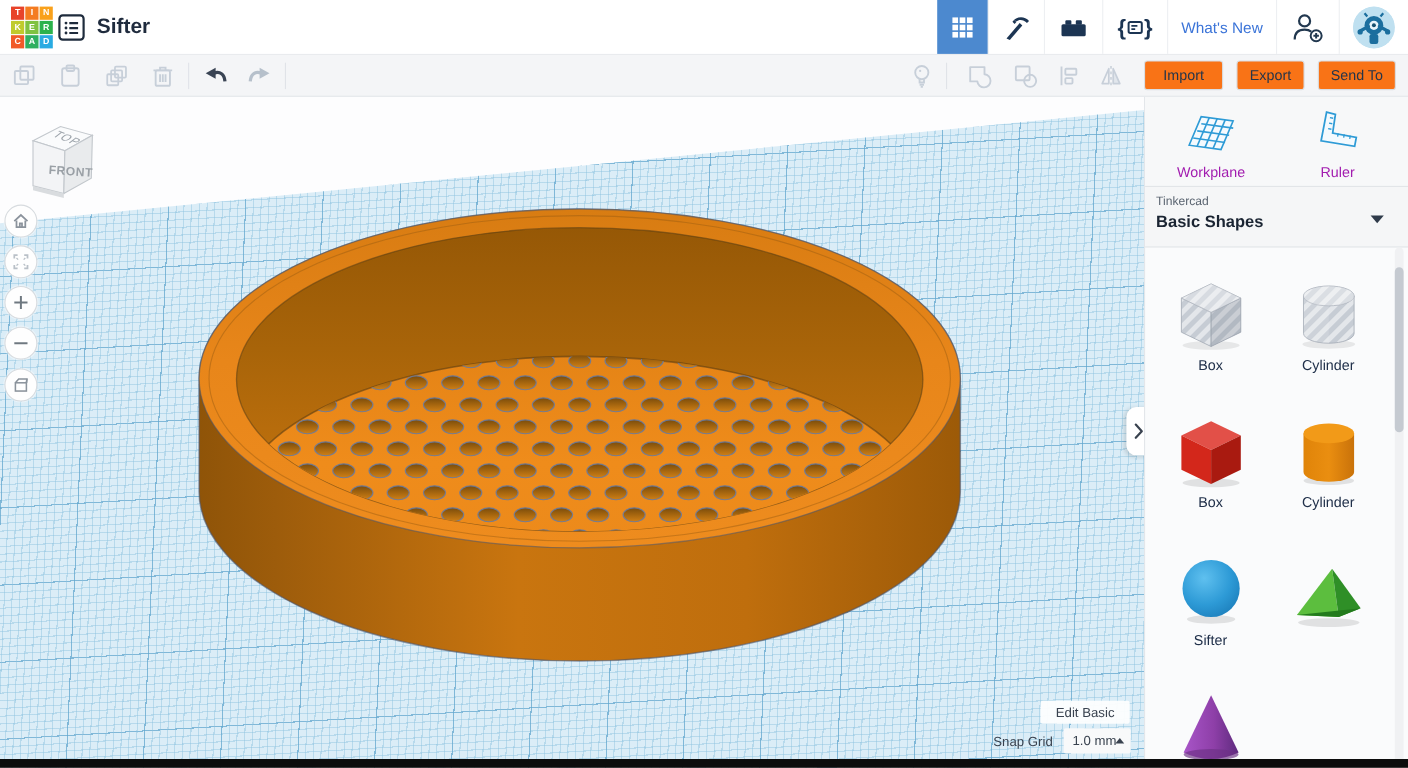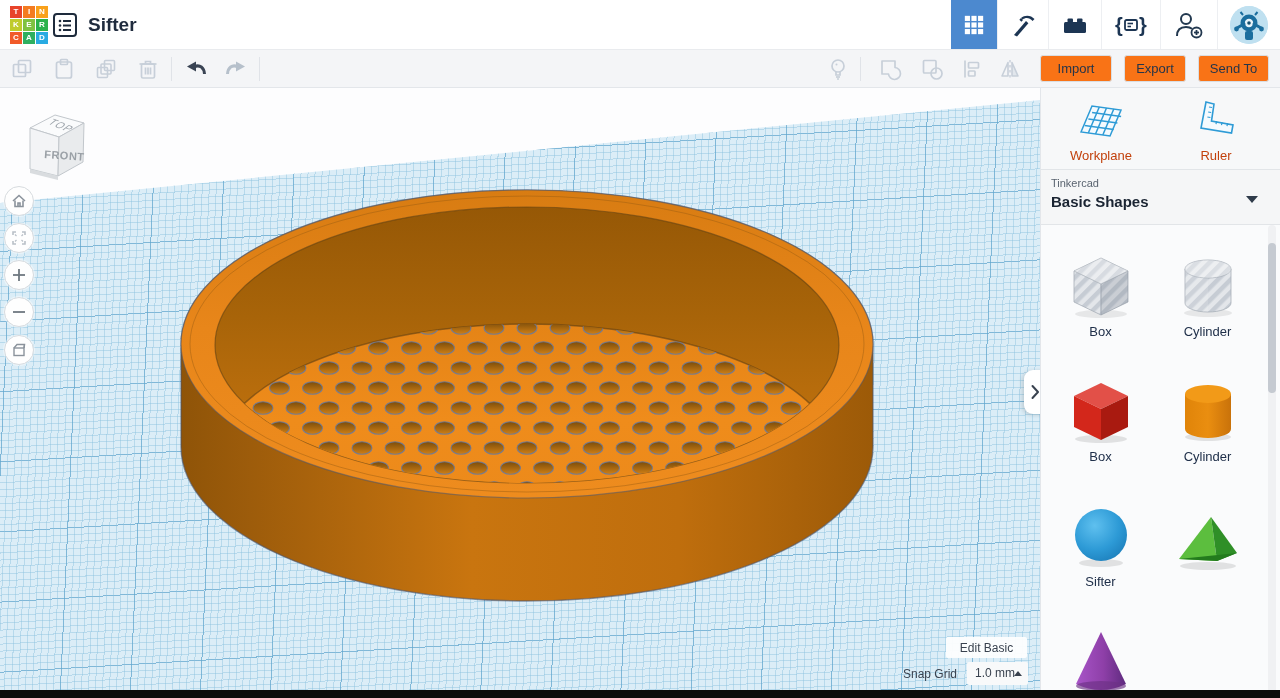--- a/index.html
+++ b/index.html
@@ -45,21 +45,21 @@
 
   .edit-grid { position:absolute; left:946px; top:549px; width:81px; height:21px; background:rgba(253,254,254,.95); border:none; border-radius:2px; font-size:12px; color:#39424F; font-family:"Liberation Sans",sans-serif; cursor:pointer; }
   .snap-label { position:absolute; left:903px; top:579px; font-size:12px; color:#39424F; }
   .snap-select { position:absolute; left:967px; top:574px; width:61px; height:23px; background:#F8F9FA; border-radius:2px; font-size:12px; color:#39424F; line-height:23px; padding-left:8px; cursor:pointer; }
   .snap-caret { position:absolute; right:6px; top:9px; width:0; height:0; border-left:4px solid transparent; border-right:4px solid transparent; border-bottom:5px solid #39424F; }
 
   
   .panel { position:absolute; left:1040px; top:88px; width:240px; height:610px; background:#FAFBFC; border-left:1px solid #E3E6EA; z-index:20; }
   .panel-tools { position:absolute; left:0; top:0; width:100%; height:82px; background:#F7F8F9; border-bottom:1px solid #E2E5E8; }
   .ptool { position:absolute; top:10px; width:90px; text-align:center; cursor:pointer; }
-  .ptool .lbl { display:block; margin-top:4px; font-size:13px; color:#c2410c; }
+  .ptool .lbl { display:block; margin-top:4px; font-size:13px; color:#a21caf; }
   .panel-drop { position:absolute; left:0; top:82px; width:100%; height:55px; background:#F5F6F7; border-bottom:1px solid #E2E5E8; cursor:pointer; }
   .lib-lbl { position:absolute; left:10px; top:7px; font-size:11px; color:#5A6470; }
   .cat-lbl { position:absolute; left:10px; top:23px; font-size:15px; font-weight:700; color:#1A2432; }
   .drop-caret { position:absolute; right:22px; top:26px; width:0; height:0; border-left:6px solid transparent; border-right:6px solid transparent; border-top:7px solid #2F3B4A; }
   .tiles { position:absolute; left:0; top:137px; right:0; bottom:0; overflow:hidden; padding:22px 0 0 6px; display:grid; grid-template-columns:107px 107px; grid-auto-rows:125px; justify-content:start; }
   .tile { text-align:center; cursor:pointer; }
   .tile .ticon { width:74px; height:74px; margin:0 auto; display:block; }
   .tile .tlbl { display:block; margin-top:3px; font-size:13px; color:#20304A; }
   .scrolltrack { position:absolute; right:4px; top:137px; bottom:0; width:8px; background:#F0F1F3; border-radius:4px; }
   .scrollthumb { position:absolute; right:4px; top:155px; width:8px; height:150px; background:#C5CAD1; border-radius:4px; cursor:pointer; }
@@ -127,20 +127,23 @@
       </svg>
     </div>
     <div class="hdr-cell">
       <svg width="34" height="26" viewBox="0 0 34 26">
         <text x="1" y="20" font-size="20" font-weight="700" fill="#1C3553">{</text>
         <rect x="11" y="8" width="12" height="10" rx="1.5" fill="none" stroke="#1C3553" stroke-width="1.8"></rect>
         <line x1="13.5" y1="11.5" x2="19" y2="11.5" stroke="#1C3553" stroke-width="1.6"></line>
         <line x1="13.5" y1="14.5" x2="17" y2="14.5" stroke="#1C3553" stroke-width="1.6"></line>
         <text x="25" y="20" font-size="20" font-weight="700" fill="#1C3553">}</text>
       </svg>
+    </div>
+    <div class="hdr-cell">
+      <span class="whats-new">What's New</span>
     </div>
     <div class="hdr-cell">
       <svg width="32" height="30" viewBox="0 0 32 30">
         <circle cx="13" cy="9" r="5" fill="none" stroke="#22384F" stroke-width="2"></circle>
         <path d="M4 26 c0-6.5 4-9 9-9 c2.5 0 4.5 .6 6 1.8" fill="none" stroke="#22384F" stroke-width="2"></path>
         <circle cx="23.5" cy="22.5" r="5" fill="#fff" stroke="#22384F" stroke-width="1.8"></circle>
         <line x1="23.5" y1="20" x2="23.5" y2="25" stroke="#22384F" stroke-width="1.8"></line>
         <line x1="21" y1="22.5" x2="26" y2="22.5" stroke="#22384F" stroke-width="1.8"></line>
       </svg>
     </div>

